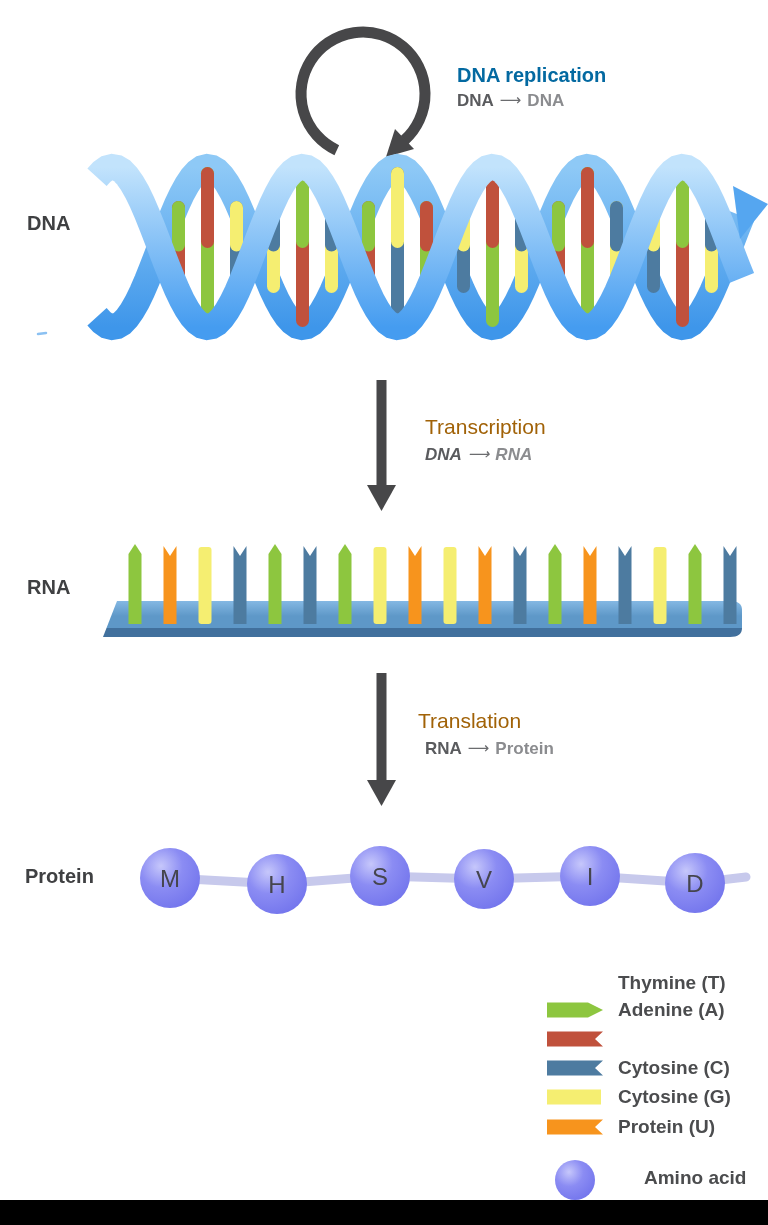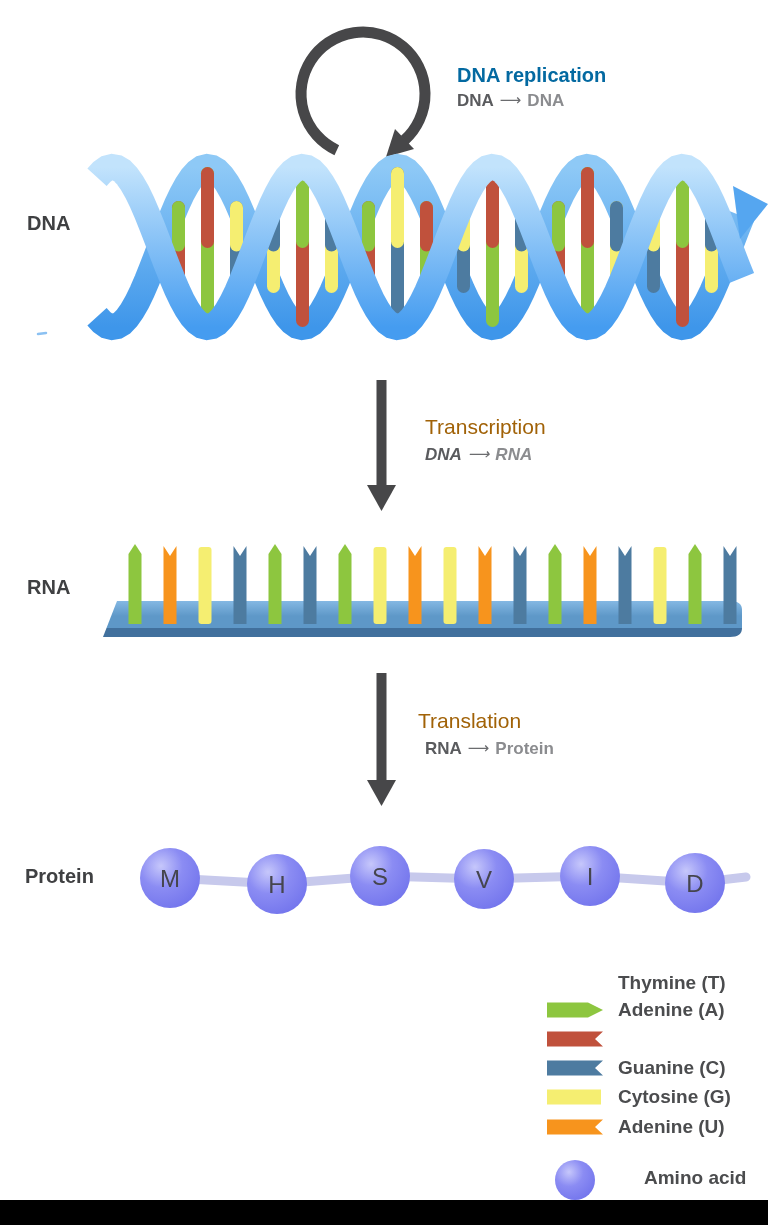--- a/index.html
+++ b/index.html
@@ -172,19 +172,19 @@
     <span>DNA</span><span class="arrow-glyph">⟶</span><span class="product">RNA</span>
   </div>
 
   <div class="label stage-title" style="left:418px;top:709px;">Translation</div>
   <div class="label stage-sub" style="left:425px;top:739px;text-align:right;">
     <span>RNA</span><span class="arrow-glyph">⟶</span><span class="product">Protein</span>
   </div>
 
   <div class="label legend-text" style="left:618px;top:999px;">Adenine (A)</div>
   <div class="label legend-text" style="left:618px;top:972px;">Thymine (T)</div>
-  <div class="label legend-text" style="left:618px;top:1057px;">Guanine (C)</div>
+  <div class="label legend-text" style="left:618px;top:1057px;">Cytosine (C)</div>
   <div class="label legend-text" style="left:618px;top:1086px;">Cytosine (G)</div>
-  <div class="label legend-text" style="left:618px;top:1116px;">Adenine (U)</div>
+  <div class="label legend-text" style="left:618px;top:1116px;">Protein (U)</div>
   <div class="label legend-text" style="left:644px;top:1167px;">Amino acid</div>
 
   <div id="bottom-bar" style="background: rgb(0, 0, 0);"></div>
 </div>
 
 </body></html>

